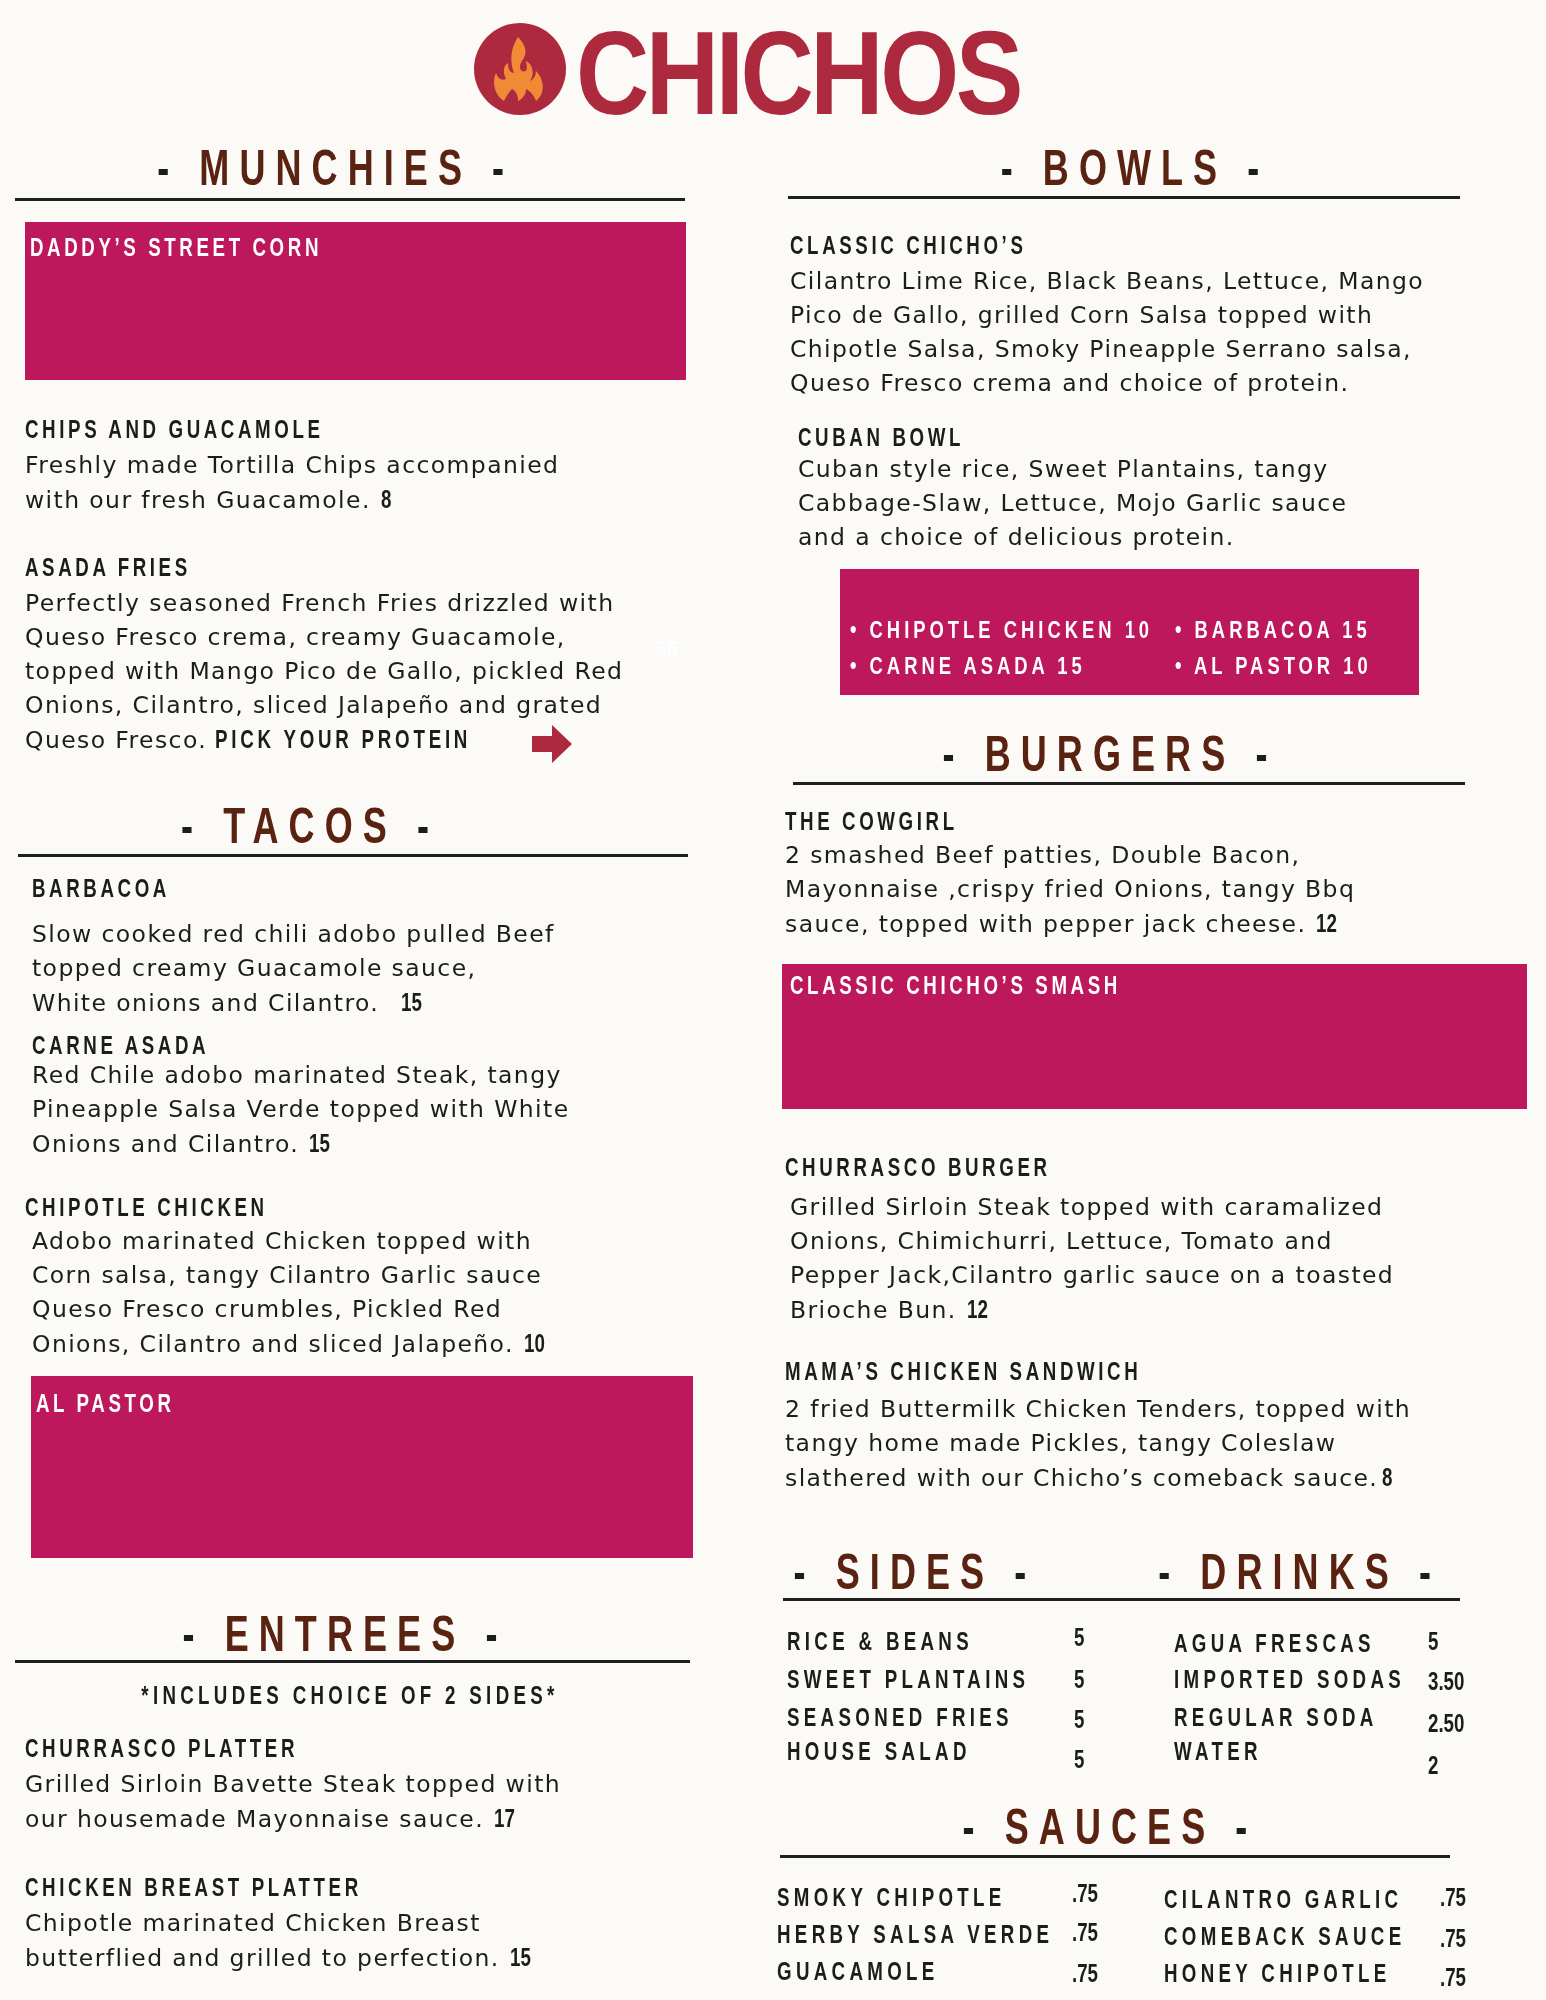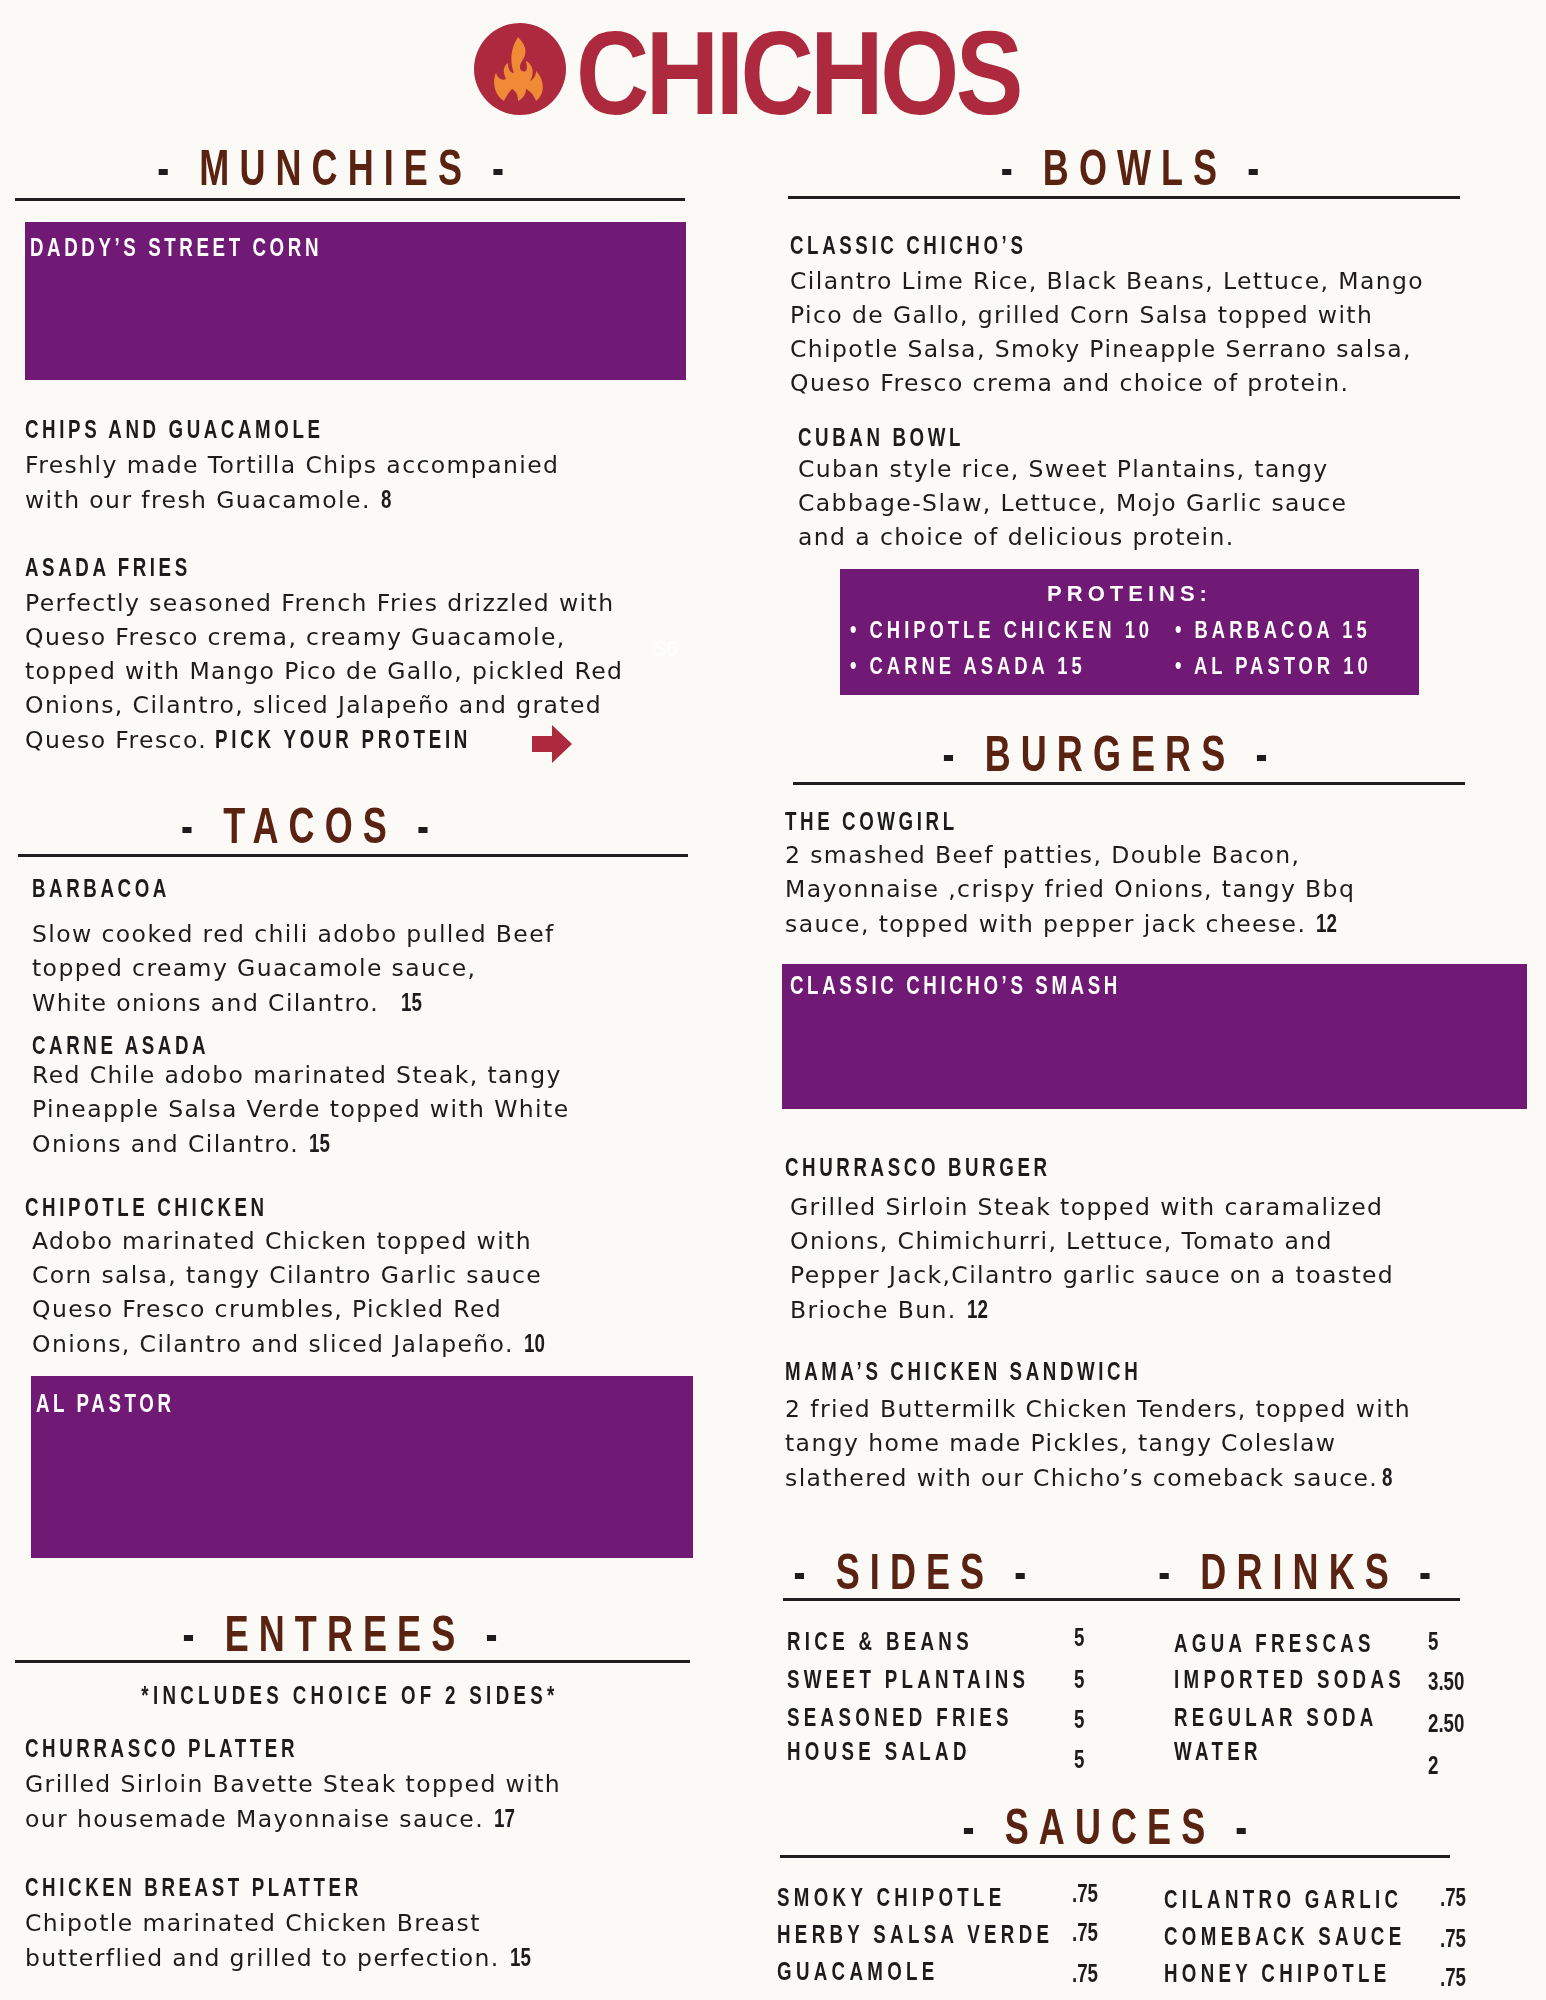--- a/index.html
+++ b/index.html
@@ -39,21 +39,21 @@
   .item-desc {
     position: absolute; font-family: "DejaVu Sans", sans-serif; font-size: 23.5px;
     line-height: 34px; letter-spacing: 1.4px; color: #1c1c1c; white-space: pre-line;
     font-weight: 400;
   }
   .price {
     font-family: "Liberation Sans", sans-serif; font-weight: 700; font-size: 25px;
     display: inline-block; transform: scaleX(0.75); transform-origin: left center;
     margin-left: 10px; letter-spacing: 0;
   }
-  .red-box { position: absolute; background: #701a75; }
+  .red-box { position: absolute; background: #be185d; }
   .red-box .item-title, .red-box .item-desc { color: #ffffff; }
   .pick {
     font-family: "Liberation Sans", sans-serif; font-weight: 700; font-size: 25px;
     letter-spacing: 5px; display: inline-block; transform: scaleX(0.75);
     transform-origin: left center; color: #1c1c1c; margin-left: 8px;
   }
   .arrow-icon { position: absolute; }
   .proteins-title {
     position: absolute; left: 0; right: 0; top: 12px; text-align: center;
     font-family: "Liberation Sans", sans-serif; font-weight: 700; font-size: 22px;
@@ -169,21 +169,20 @@
 Pico de Gallo, grilled Corn Salsa topped with
 Chipotle  Salsa,  Smoky  Pineapple  Serrano  salsa,
 Queso Fresco crema and choice of protein.</div>
 
 <div class="item-title" style="left:798px; top:422px;">CUBAN BOWL</div>
 <div class="item-desc" style="left:798px; top:452px;">Cuban style rice, Sweet Plantains, tangy
 Cabbage-Slaw, Lettuce, Mojo Garlic sauce
 and a choice of delicious protein.</div>
 
 <div class="red-box" style="left:840px; top:569px; width:579px; height:126px;">
-  <div class="proteins-title">PROTEINS:</div>
   <div class="protein-item" style="left:10px; top:48px;">• <span>CHIPOTLE CHICKEN 10</span></div>
   <div class="protein-item" style="left:335px; top:48px;">• <span>BARBACOA 15</span></div>
   <div class="protein-item" style="left:10px; top:84px;">• <span>CARNE ASADA 15</span></div>
   <div class="protein-item" style="left:335px; top:84px;">• <span>AL PASTOR 10</span></div>
 </div>
 
 <div class="sec-head" style="left:870px; top:724px; width:480px;">
   <span class="dash">-</span> <span>BURGERS</span> <span class="dash">-</span>
 </div>
 <div class="rule" style="left:793px; top:782px; width:672px;"></div>

